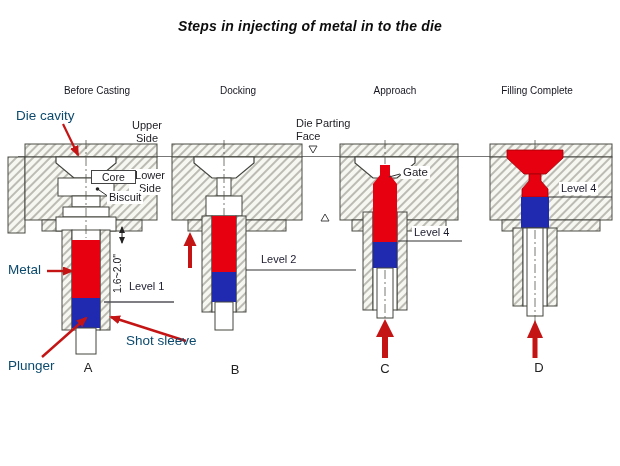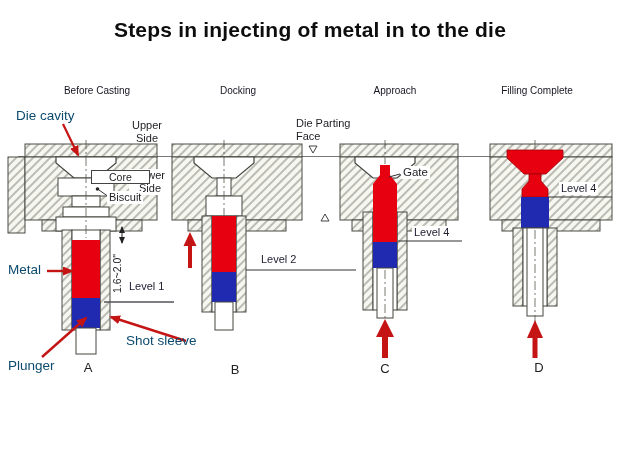--- a/index.html
+++ b/index.html
@@ -8,35 +8,35 @@
     font-family:"Liberation Sans",sans-serif;overflow:hidden;
     outline:1px solid #d6d6d6;
   }
   #drawing{position:absolute;left:0;top:0;}
   .lbl{position:absolute;color:#1c1c22;white-space:pre-line;line-height:13px;font-size:11px;}
   .lbl-big{font-size:13.5px;line-height:15px;color:#0c4a6e;}
   .lbl-level{font-weight:400;font-size:11px;color:#1b1b2e;}
   .wbg{background:#ffffff;padding:0 2px;}
   #page-title{
     position:absolute;top:18px;left:0;width:100%;text-align:center;
-    font-size:21px;font-weight:700;color:#0d0d0d;letter-spacing:.2px;
+    font-size:14px;font-weight:700;color:#0d0d0d;letter-spacing:.2px;font-style:italic;
   }
   .col-hdr{
     position:absolute;top:85px;transform:translateX(-50%);
     font-size:10px;color:#15151f;white-space:nowrap;
   }
   .stage-letter{
     position:absolute;transform:translateX(-50%);
     font-size:13px;color:#222;
   }
   #note{
     position:absolute;left:402px;top:392px;font-size:13.5px;line-height:17px;
     font-weight:700;color:#0d0d0d;white-space:pre-line;
   }
-  .lbl-core{border:1px solid #444;background:#fff;padding:0 17px;font-size:10.5px;line-height:12px;}
+  .lbl-core{border:1px solid #444;background:#fff;padding:0 10px;font-size:10.5px;line-height:12px;}
   .lbl-dim{left:87px;top:267px;width:60px;text-align:center;transform:rotate(-90deg);font-size:10.5px;}
   .metal{fill:var(--metal-red,#e60010);}
   .plunger{fill:var(--plunger-blue,#1f2ab0);}
   .rline{stroke:var(--annotation-red,#c41414);}
   .rfill{fill:var(--annotation-red,#c41414);}
   #arrRed path{fill:var(--annotation-red,#c41414);}
 </style>
 </head>
 <body>
 

